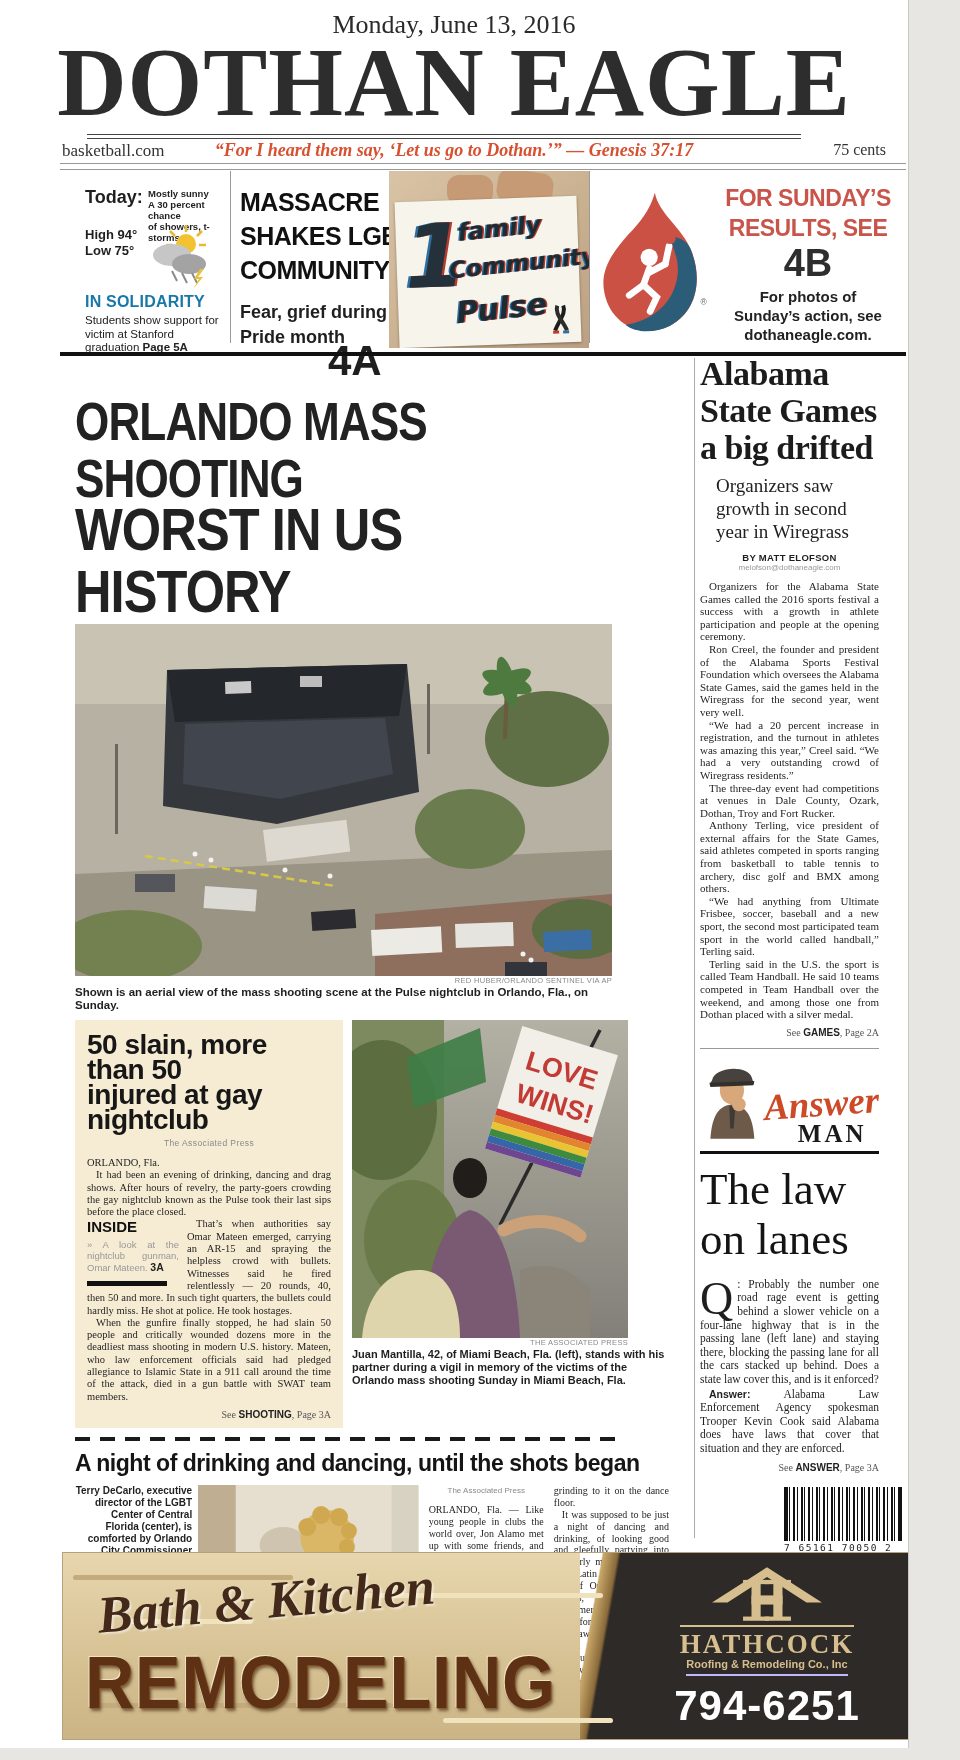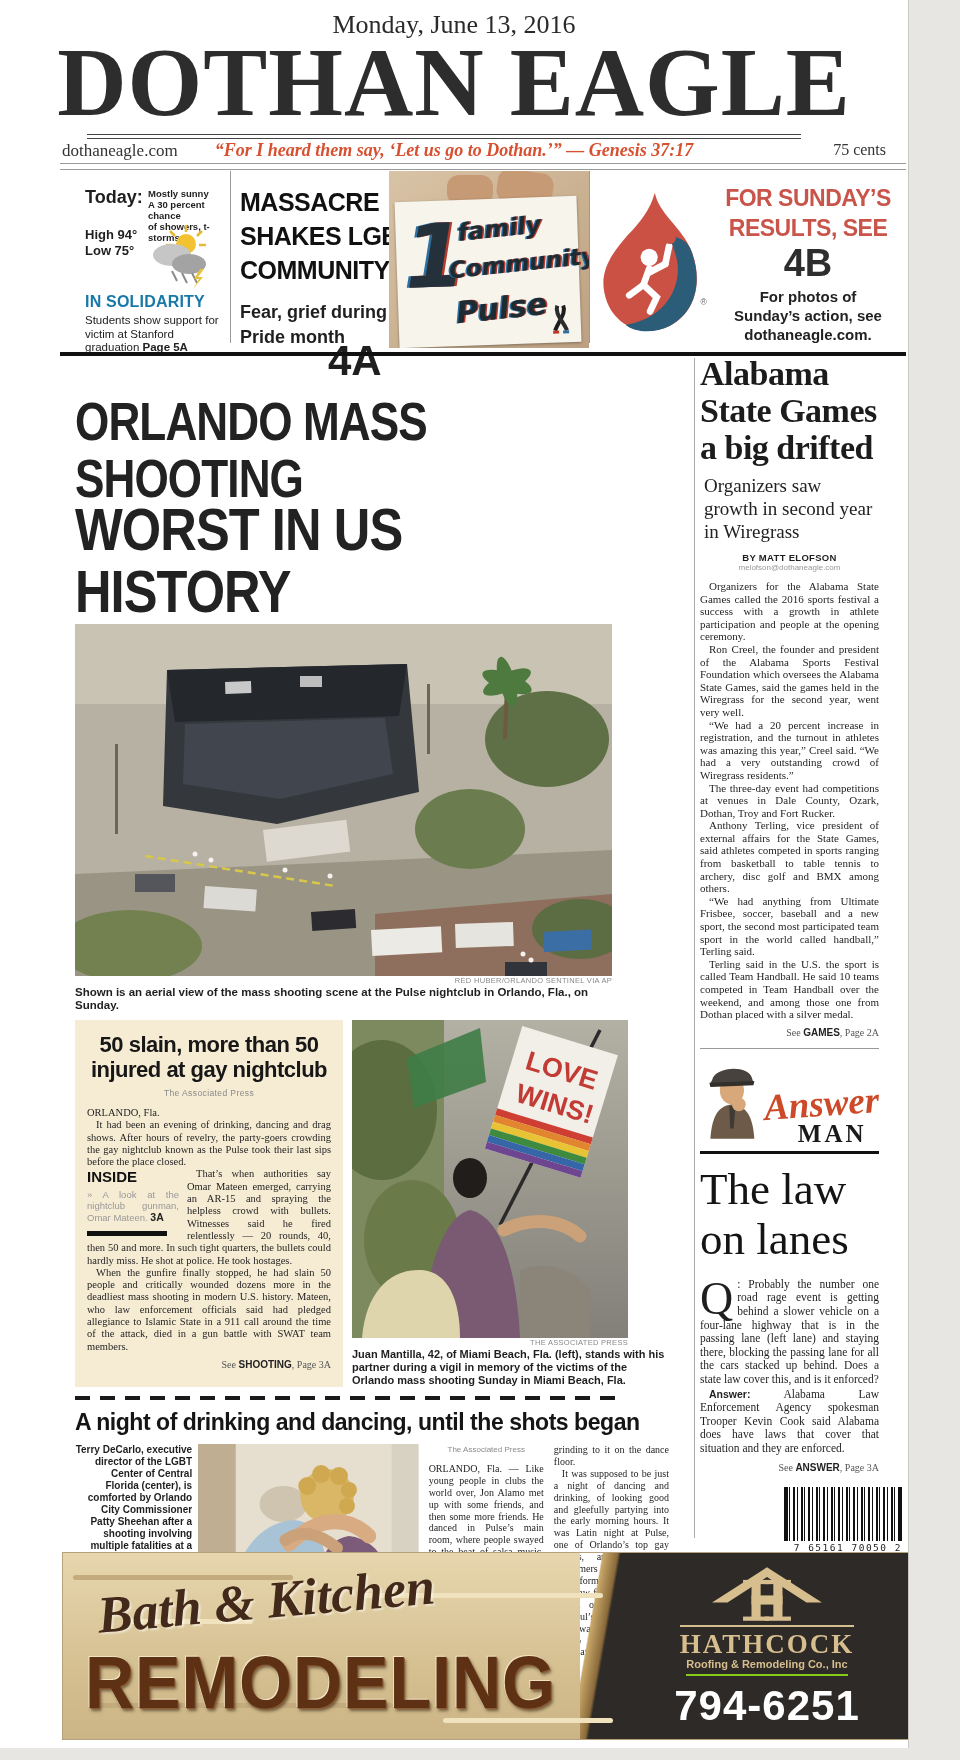--- a/index.html
+++ b/index.html
@@ -44,21 +44,21 @@
   
   .main-col{position:absolute;top:394px;left:75px;width:594px;}
   .lead-h{font-family:"Liberation Sans",sans-serif;font-weight:800;color:#222;transform-origin:left top;}
   .lead-h1{font-size:49px;line-height:52px;transform:scaleX(.9) scaleY(1.08);letter-spacing:-1px;}
   .lead-h2{font-size:55px;line-height:58px;transform:scaleX(.92) scaleY(1.08);letter-spacing:-1px;}
   .aerial{margin-top:10px;width:537px;height:352px;display:block;}
   .credit{font-family:"Liberation Sans",sans-serif;font-size:7.5px;color:#8a8a8a;text-align:right;letter-spacing:.3px;}
   .lead-cap{width:537px;font-family:"Liberation Sans",sans-serif;font-size:11.5px;font-weight:bold;line-height:13px;margin:1px 0 8px;}
   .story-row{display:flex;width:594px;}
   .beige{width:268px;background:#f6ecd4;box-sizing:border-box;padding:10px 12px 8px;}
-  .beige h2{margin:2px 0 6px;text-align:center;font-family:"Liberation Sans",sans-serif;font-size:22px;line-height:25px;font-weight:800;color:#171717;letter-spacing:-.5px;}
+  .beige h2{margin:2px 0 6px;font-family:"Liberation Sans",sans-serif;font-size:28px;line-height:25px;font-weight:800;color:#171717;letter-spacing:-.5px;}
   .ap{ text-align:center;font-family:"Liberation Sans",sans-serif;font-size:8.5px;color:#8a8a8a;letter-spacing:.4px;margin-bottom:9px;}
   .body{font-size:10.5px;line-height:12.3px;text-align:justify;}
   .body p{margin:0;text-indent:9px;}
   .body p.noindent{text-indent:0;}
   .dateline{font-size:10.5px;margin:0 0 1px;}
   .inside{float:left;width:92px;margin:3px 8px 2px 0;}
   .inside .ilab{font-family:"Liberation Sans",sans-serif;font-weight:800;font-size:15px;margin-bottom:5px;color:#111;}
   .inside .itext{font-family:Liberation Sans, sans-serif;font-size:9.5px;line-height:11.5px;color:#999;}
   .inside .itext b{color:#222;font-size:10.5px;}
   .inside .ibar{width:80px;height:5px;background:#111;margin-top:8px;}
@@ -75,61 +75,61 @@
   .club-credit{font-family:"Liberation Sans",sans-serif;font-size:6.5px;color:#999;text-align:left;margin-top:2px;}
   .hug{width:222px;height:196px;display:block;}
   .club-col{width:116px;margin-left:10px;font-size:10px;line-height:11.9px;text-align:justify;}
   .club-col p{margin:0;text-indent:8px;}
   .club-col p.noindent{text-indent:0;}
   .club-byline{text-align:center;font-family:"Liberation Sans",sans-serif;font-size:8px;color:#8a8a8a;margin-bottom:7px;}
   
   .rail-rule{position:absolute;left:694px;top:358px;width:1px;height:1180px;background:#aaa;}
   .rail{position:absolute;left:700px;top:355px;width:179px;}
   .games-h{font-size:34px;line-height:37px;font-weight:bold;color:#1c1c1c;letter-spacing:-.5px;margin:0;}
-  .games-sub{font-size:19px;line-height:23px;margin:8px 4px 0;color:#222;}
+  .games-sub{font-size:19px;line-height:23px;margin:8px 16px 0;color:#222;}
   .games-by{text-align:center;font-family:"Liberation Sans",sans-serif;font-size:9.5px;font-weight:bold;margin-top:9px;letter-spacing:.3px;}
   .games-email{text-align:center;font-family:"Liberation Sans",sans-serif;font-size:8px;color:#999;margin-bottom:8px;}
   .rail-body{font-size:11px;line-height:12.6px;text-align:justify;}
   .rail-body p{margin:0;text-indent:9px;}
   .rail-hr{border:none;border-top:1px solid #999;margin:10px 0 0;}
   .aman{display:flex;align-items:flex-end;margin-top:2px;position:relative;height:96px;}
   .aman-script{font-style:italic;font-weight:bold;font-size:37px;color:#cc4a28;transform:rotate(-4deg);line-height:34px;}
   .aman-caps{font-size:25px;font-weight:bold;letter-spacing:3px;color:#1a1a1a;margin-left:34px;line-height:26px;}
   .aman-bar{height:3px;background:#111;margin:4px 0 10px;}
   .law-h{font-size:45px;line-height:50px;font-weight:normal;color:#141414;margin:0;}
   .qa{margin-top:14px;font-size:11.5px;line-height:13.6px;text-align:justify;}
   .dropcap{float:left;font-size:46px;line-height:38px;padding:2px 4px 0 0;font-weight:normal;}
   .qa p{margin:0;}
   .qa .ans{text-indent:9px;margin-top:1px;}
   .qa .ans b{font-family:"Liberation Sans",sans-serif;font-size:10.5px;}
   .barcode{margin-top:14px;margin-left:84px;width:118px;background:#fff;}
   .bars{height:54px;background:repeating-linear-gradient(90deg,#111 0 2px,#fff 2px 3px,#111 3px 4px,#fff 4px 7px,#111 7px 9px,#fff 9px 11px,#111 11px 12px,#fff 12px 15px);border-left:2px solid #111;border-right:2px solid #111;}
-  .bdigits{font-family:"DejaVu Sans Mono",monospace;font-size:9.5px;letter-spacing:1.5px;text-align:right;margin-top:1px;}
+  .bdigits{font-family:"DejaVu Sans Mono",monospace;font-size:9.5px;letter-spacing:1.5px;text-align:left;margin-top:1px;}
   
   .ad{position:absolute;top:1552px;left:62px;width:845px;height:186px;display:flex;overflow:hidden;border:1px solid #b5a27c;}
   .ad-left{flex:1;position:relative;background:linear-gradient(180deg,#e7d6ae,#d3bd8e 70%,#cbb485);}
   .streak{position:absolute;height:5px;border-radius:3px;}
   .ad-script{position:absolute;top:18px;left:34px;font-size:52px;font-style:italic;font-weight:bold;color:#42291a;transform:rotate(-5deg);text-shadow:2px 2px 2px rgba(255,255,255,.5);}
   .ad-big{position:absolute;top:86px;left:22px;font-family:"Liberation Sans",sans-serif;font-size:68px;font-weight:800;letter-spacing:1px;color:#5e3114;transform:scaleY(1.1);transform-origin:left top;text-shadow:1px 1px 0 #8a5a30,2px 2px 3px rgba(40,20,5,.55),-1px -1px 0 #f4e6c4;}
   .ad-slash{width:46px;background:linear-gradient(100deg,transparent 28%,#c9a86a 30%,#8a6a3a 48%,#2e2a27 52%);}
   .ad-right{width:258px;background:#2e2a27;color:#d7be8e;display:flex;flex-direction:column;align-items:center;justify-content:center;padding:6px 12px;}
   .ad-brand{font-size:27px;font-weight:bold;letter-spacing:2px;line-height:28px;border-top:2px solid #d7be8e;padding-top:3px;}
-  .ad-brandsub{font-family:"Liberation Sans",sans-serif;font-size:11px;font-weight:bold;border-bottom:2px solid #84cc16;padding-bottom:4px;}
+  .ad-brandsub{font-family:"Liberation Sans",sans-serif;font-size:11px;font-weight:bold;border-bottom:2px solid #c4b5fd;padding-bottom:4px;}
   .ad-phone{font-family:"Liberation Sans",sans-serif;font-size:42px;font-weight:800;color:#fff;margin-top:6px;letter-spacing:1px;}
 </style>
 </head>
 <body>
 
 <div class="page">
 
   <div class="mast-date">Monday, June 13, 2016</div>
   <div class="mast-title">DOTHAN EAGLE</div>
   <div class="rule-double"></div>
   <div class="mast-row">
-    <span class="mast-site">dothaneagle.com</span>
+    <span class="mast-site">basketball.com</span>
     <span class="mast-verse">“For I heard them say, ‘Let us go to Dothan.’” — Genesis 37:17</span>
     <span class="mast-price">75 cents</span>
   </div>
   <div class="rule-triple"></div>
 
   <div class="promo">
     <div class="weather">
       <div class="wx-label">Today:</div>
       <div class="wx-forecast">Mostly sunny
 A 30 percent chance

